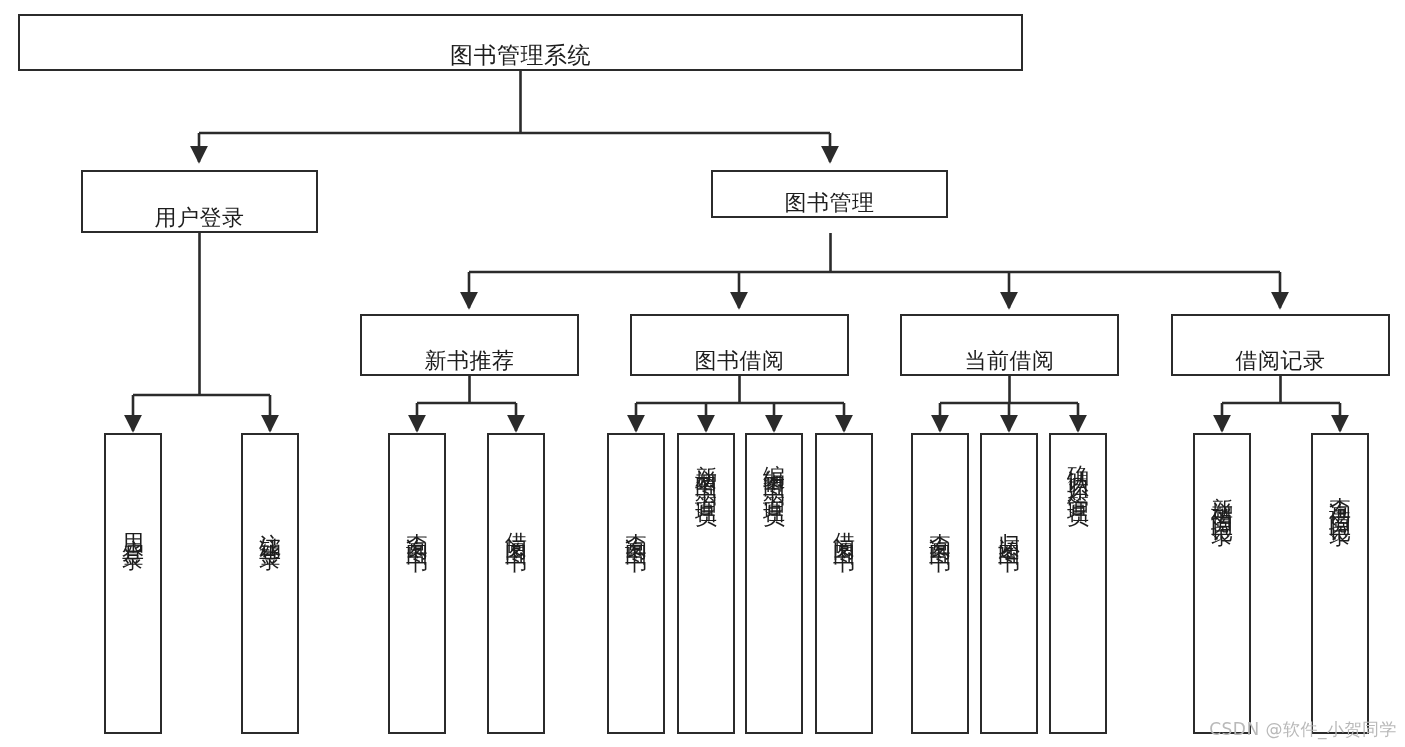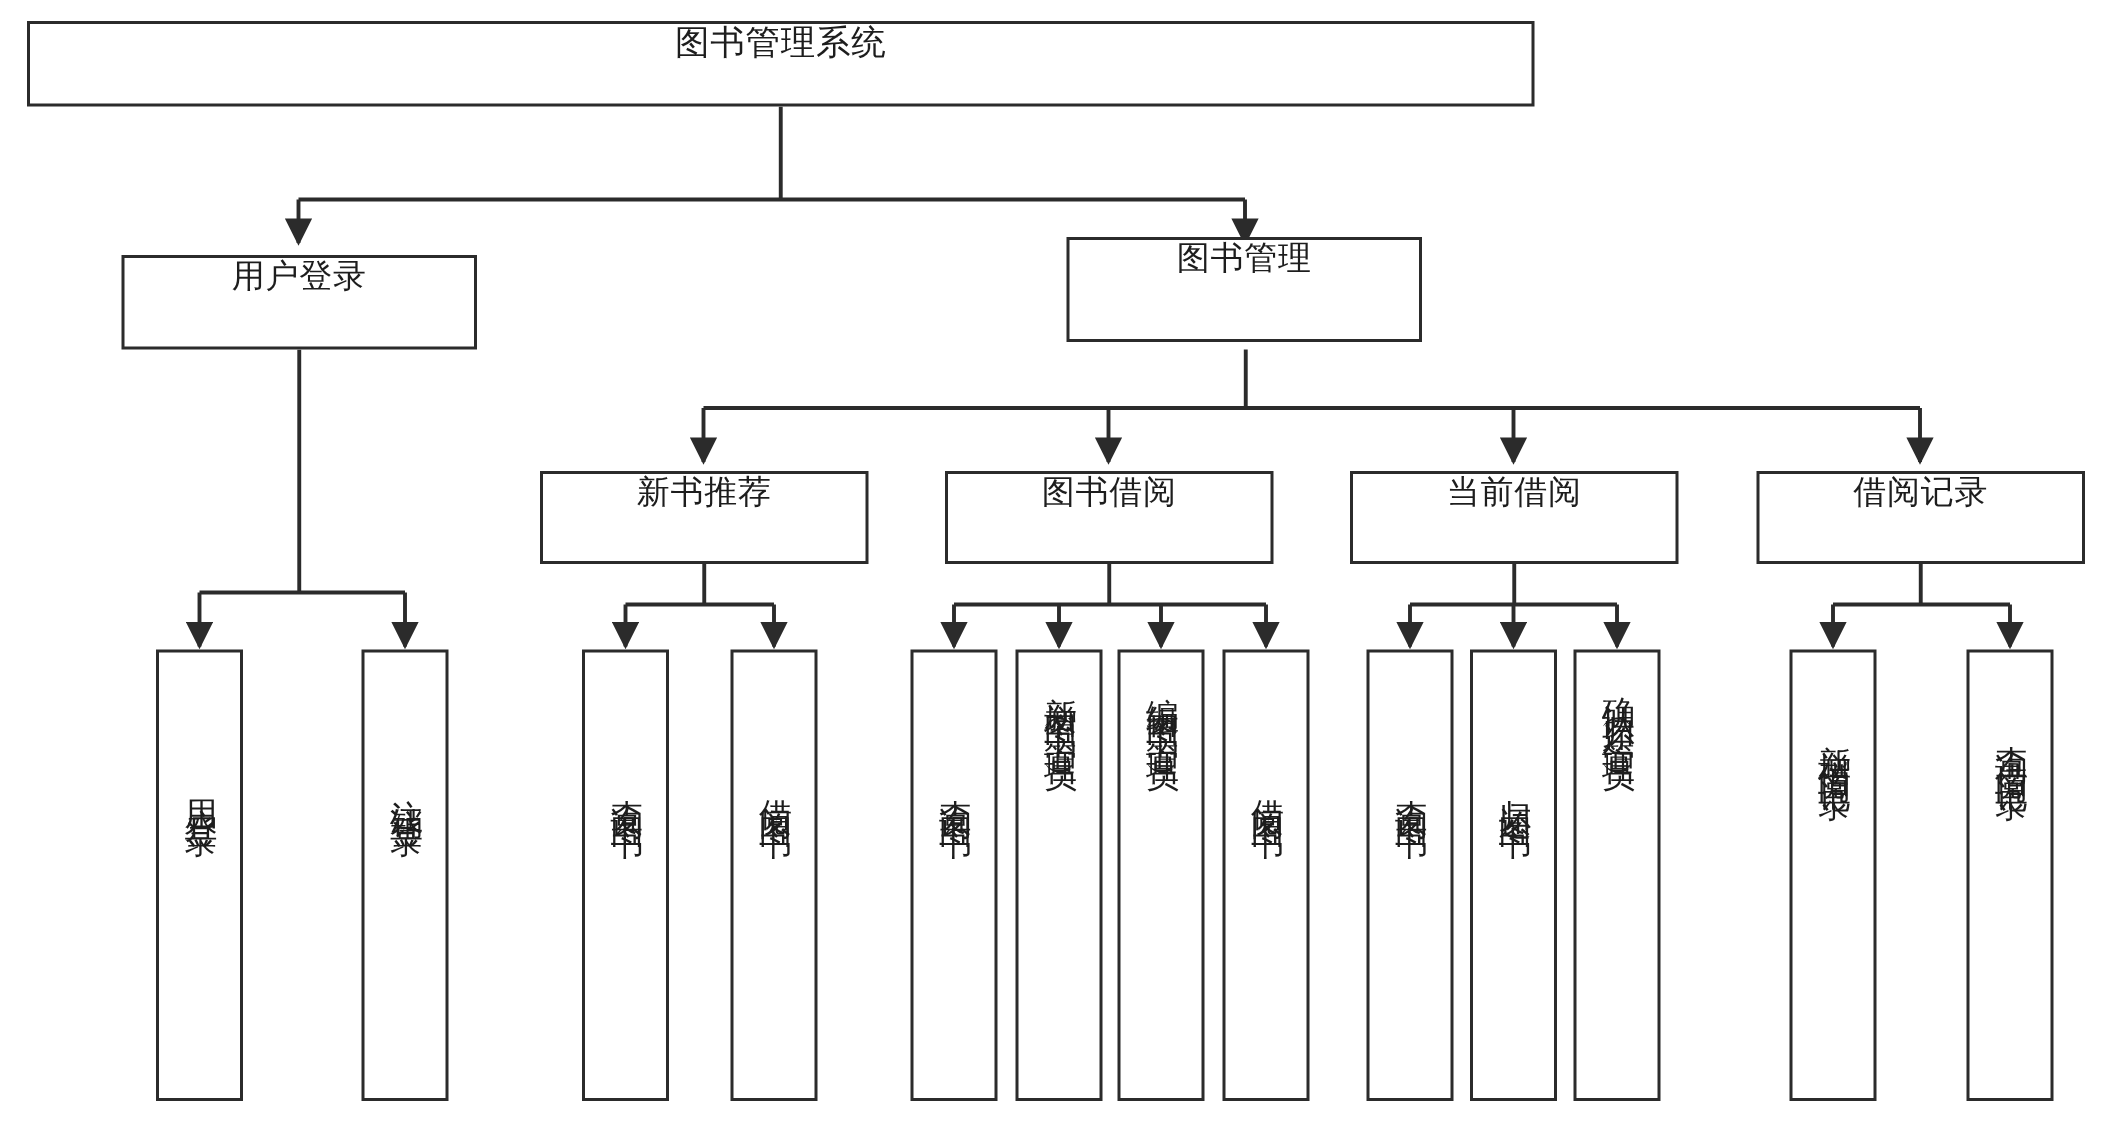--- a/index.html
+++ b/index.html
@@ -11,21 +11,21 @@
   }
   #canvas{position:relative;width:1405px;height:747px;background:#fff;}
   #wires{position:absolute;left:0;top:0;width:1405px;height:747px;}
 
   .node{
     position:absolute;
     box-sizing:border-box;
     background:#ffffff;
     border:2.5px solid #2b2b2b;
     display:flex;
-    align-items:flex-start;
+    align-items:flex-end;
     justify-content:center;
     text-align:center;
   }
   .node .nlabel{
     display:block;
     line-height:1.18;
     letter-spacing:0.5px;
     color:#1d1d1d;
     white-space:pre;
   }
@@ -117,21 +117,21 @@
   </svg>
 
   <div class="node horiz root" style="left:18px;top:14px;width:1005px;height:57px;">
     <span class="nlabel">图书管理系统</span>
   </div>
 
   <div class="node horiz" style="left:81px;top:170px;width:237px;height:63px;">
     <span class="nlabel">用户登录</span>
   </div>
 
-  <div class="node horiz" style="left:711px;top:158px;width:237px;height:70px;">
+  <div class="node horiz" style="left:711px;top:170px;width:237px;height:48px;">
     <span class="nlabel">图书管理</span>
   </div>
 
   <div class="node horiz" style="left:360px;top:314px;width:219px;height:62px;">
     <span class="nlabel">新书推荐</span>
   </div>
 
   <div class="node horiz" style="left:630px;top:314px;width:219px;height:62px;">
     <span class="nlabel">图书借阅</span>
   </div>
@@ -189,14 +189,15 @@
   </div>
 
   <div class="node leaf" style="left:1193px;top:433px;width:58px;height:301px;padding-top:44px;">
     <span class="nlabel">新增借阅记录</span>
   </div>
 
   <div class="node leaf" style="left:1311px;top:433px;width:58px;height:301px;padding-top:44px;">
     <span class="nlabel">查询借阅记录</span>
   </div>
 
+  <div class="watermark">CSDN @软件_小贺同学</div>
 
 </div>
 
 </body></html>

